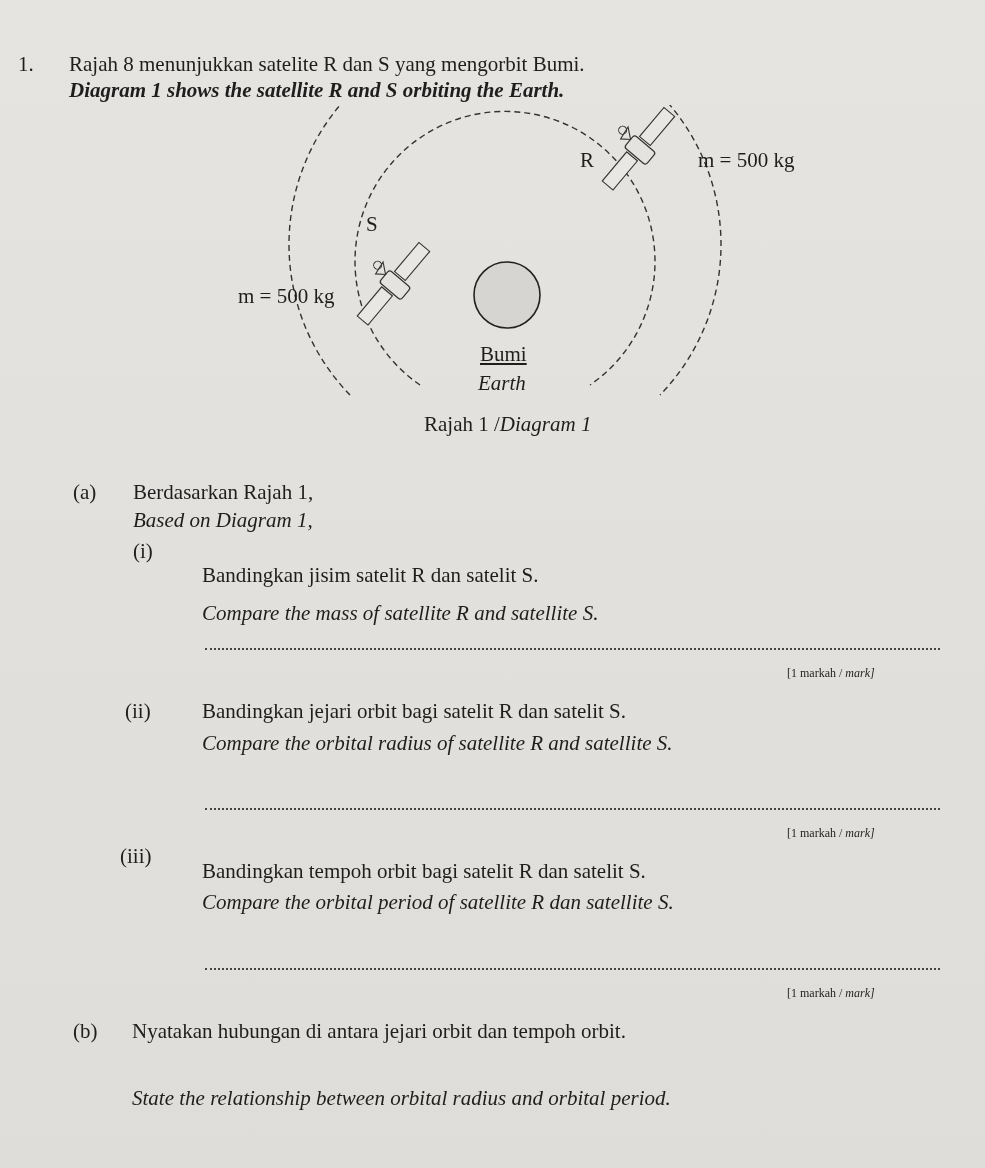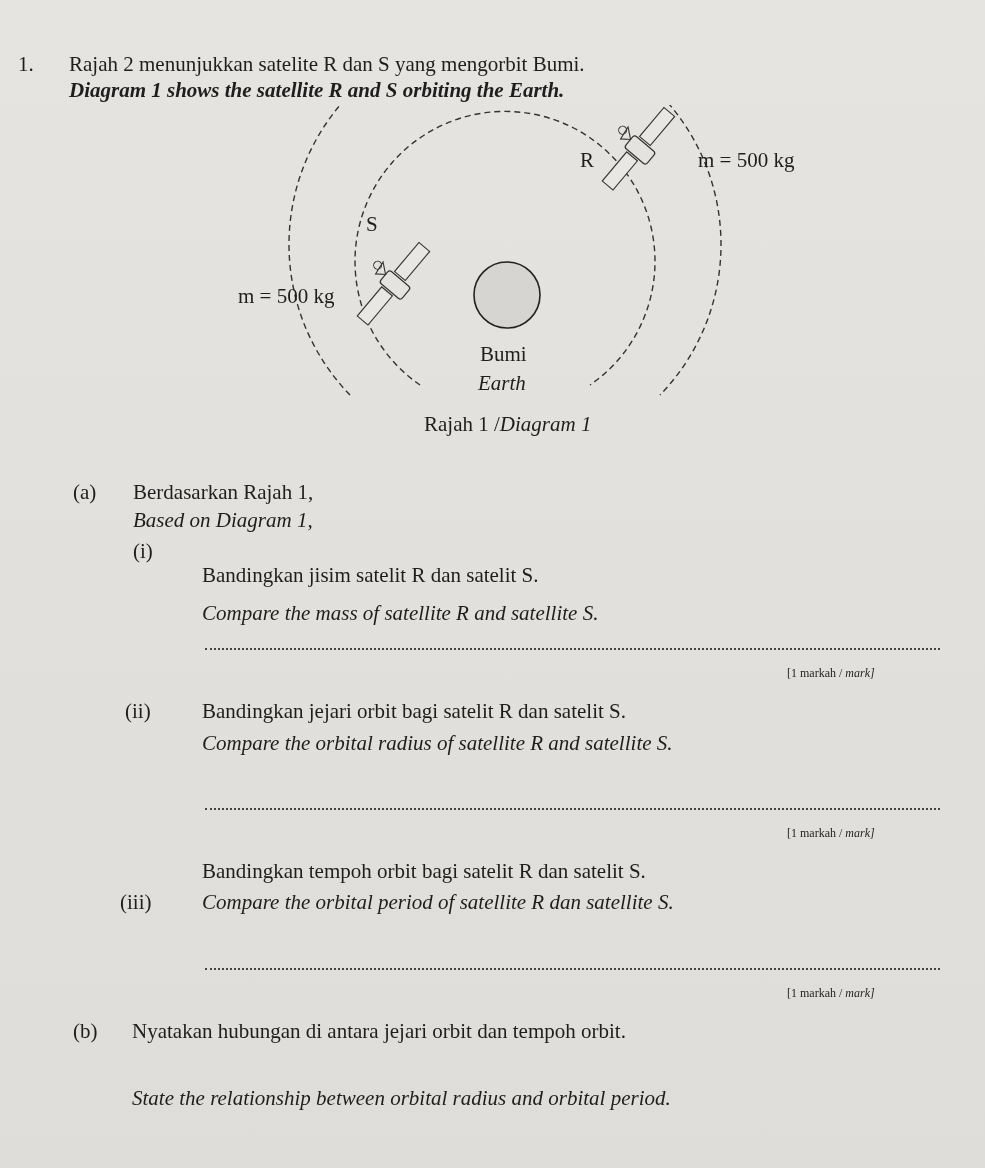--- a/index.html
+++ b/index.html
@@ -15,21 +15,21 @@
   .i { font-style:italic; }
   .dots {
     position:absolute; height:0; border-top:2px dotted #444;
   }
   .mark { font-size:12px; }
 </style>
 </head>
 <body>
 
 <div class="abs t" style="left:18px; top:52px;">1.</div>
-<div class="abs t" style="left:69px; top:52px;">Rajah 2 menunjukkan satelite R dan S yang mengorbit Bumi.</div>
+<div class="abs t" style="left:69px; top:52px;">Rajah 8 menunjukkan satelite R dan S yang mengorbit Bumi.</div>
 <div class="abs t i" style="left:69px; top:78px;font-weight:bold;">Diagram 1 shows the satellite R and S orbiting the Earth.</div>
 
 <div class="abs" style="left:220px; top:105px; width:600px; height:330px;">
   <svg width="600" height="330" viewBox="0 0 600 330">
 
     <path d="M 130 290 A 216 216 0 1 1 440 290" fill="none" stroke="#333" stroke-width="1.4" stroke-dasharray="6 4"></path>
 
     <path d="M 200 280 A 150 150 0 1 1 370 280" fill="none" stroke="#333" stroke-width="1.4" stroke-dasharray="6 4"></path>
 
     <circle cx="287" cy="190" r="33" fill="#d6d5d2" stroke="#222" stroke-width="1.6"></circle>
@@ -49,21 +49,21 @@
       <path d="M -14 -2 L -24 -10 L -22 4 Z" fill="none" stroke="#333" stroke-width="1.1"></path>
       <circle cx="-26" cy="-4" r="4" fill="none" stroke="#333" stroke-width="1"></circle>
     </g>
   </svg>
 </div>
 
 <div class="abs t" style="left:580px; top:148px;">R</div>
 <div class="abs t" style="left:698px; top:148px;">m = 500 kg</div>
 <div class="abs t" style="left:366px; top:212px;">S</div>
 <div class="abs t" style="left:238px; top:284px;">m = 500 kg</div>
-<div class="abs t" style="left:480px; top:342px;">Bumi</div>
+<div class="abs t" style="left:480px; top:342px;text-decoration:underline;">Bumi</div>
 <div class="abs t i" style="left:478px; top:371px;">Earth</div>
 <div class="abs t" style="left:424px; top:412px;">
   <span>Rajah 1 /</span><span class="i">Diagram 1</span>
 </div>
 
 <div class="abs t" style="left:73px; top:480px;">(a)</div>
 <div class="abs t" style="left:133px; top:480px;">Berdasarkan Rajah 1,</div>
 <div class="abs t i" style="left:133px; top:508px;">Based on Diagram 1,</div>
 
 <div class="abs t" style="left:133px; top:539px;">(i)</div>
@@ -75,21 +75,21 @@
 </div>
 
 <div class="abs t" style="left:125px; top:699px;">(ii)</div>
 <div class="abs t" style="left:202px; top:699px;">Bandingkan jejari orbit bagi satelit R dan satelit S.</div>
 <div class="abs t i" style="left:202px; top:731px;">Compare the orbital radius of satellite R and satellite S.</div>
 <div class="dots" style="left:205px; top:808px; width:735px;"></div>
 <div class="abs mark" style="left:787px; top:826px;">
   <span>[1 markah /</span> <span class="i">mark]</span>
 </div>
 
-<div class="abs t" style="left:120px; top:890px;">(iii)</div>
+<div class="abs t" style="left:120px; top:844px;">(iii)</div>
 <div class="abs t" style="left:202px; top:859px;">Bandingkan tempoh orbit bagi satelit R dan satelit S.</div>
 <div class="abs t i" style="left:202px; top:890px;">Compare the orbital period of satellite R dan satellite S.</div>
 <div class="dots" style="left:205px; top:968px; width:735px;"></div>
 <div class="abs mark" style="left:787px; top:986px;">
   <span>[1 markah /</span> <span class="i">mark]</span>
 </div>
 
 <div class="abs t" style="left:73px; top:1019px;">(b)</div>
 <div class="abs t" style="left:132px; top:1019px;">Nyatakan hubungan di antara jejari orbit dan tempoh orbit.</div>
 <div class="abs t i" style="left:132px; top:1051px;margin-top:35px;">State the relationship between orbital radius and orbital period.</div>

